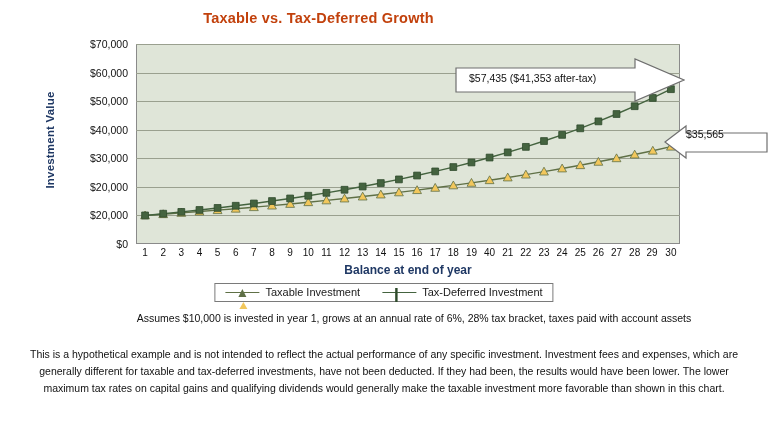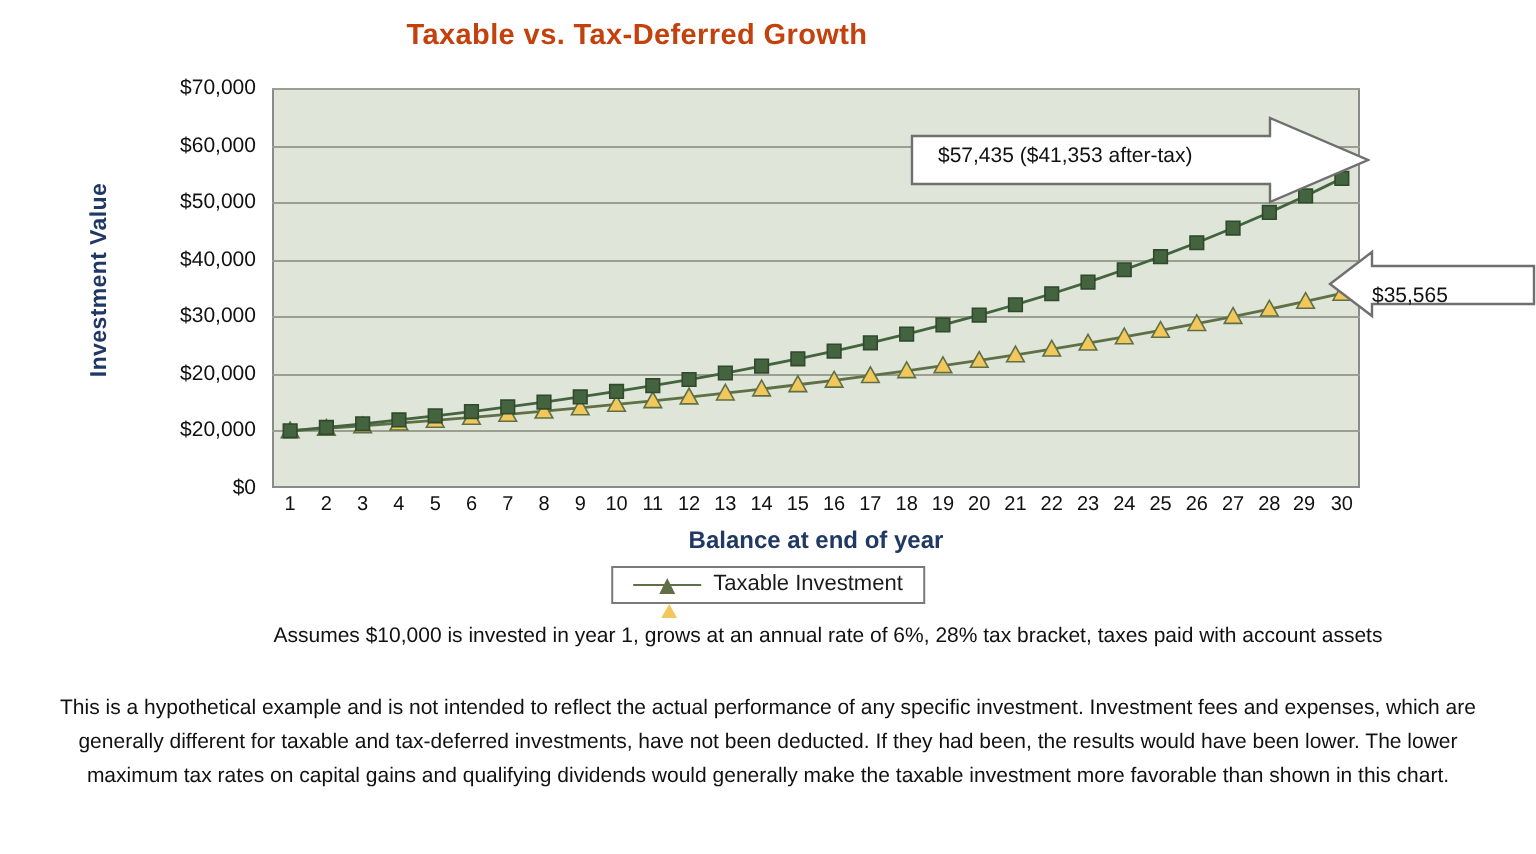--- a/index.html
+++ b/index.html
@@ -197,21 +197,21 @@
   .arrow-small {
     position: absolute;
     left: 664px;
     top: 124px;
     width: 104px;
     height: 36px;
   }
   .arrow-small-label {
     position: absolute;
     left: 686px;
-    top: 142px;
+    top: 128px;
     font-size: 10.5px;
     color: #111;
     white-space: nowrap;
   }
   
   .note-1 {
     position: absolute;
     left: 0;
     top: 312px;
     width: 768px;
@@ -343,21 +343,21 @@
       <span style="left: 172.267px;">10</span>
       <span style="left: 190.4px;">11</span>
       <span style="left: 208.533px;">12</span>
       <span style="left: 226.667px;">13</span>
       <span style="left: 244.8px;">14</span>
       <span style="left: 262.933px;">15</span>
       <span style="left: 281.067px;">16</span>
       <span style="left: 299.2px;">17</span>
       <span style="left: 317.333px;">18</span>
       <span style="left: 335.467px;">19</span>
-      <span style="left: 353.6px;">20</span>
+      <span style="left: 353.6px;">40</span>
       <span style="left: 371.733px;">21</span>
       <span style="left: 389.867px;">22</span>
       <span style="left: 408px;">23</span>
       <span style="left: 426.133px;">24</span>
       <span style="left: 444.267px;">25</span>
       <span style="left: 462.4px;">26</span>
       <span style="left: 480.533px;">27</span>
       <span style="left: 498.667px;">28</span>
       <span style="left: 516px;">29</span>
       <span style="left: 534.933px;">30</span>
@@ -376,18 +376,25 @@
 
   <div class="legend">
     <div class="legend-item">
       <span class="legend-line">
         <span class="ln" style="background:#5f7046"></span>
         <span class="mk-tri-outline"></span>
         <span class="mk" style="left:13.5px; top:3px;"><span class="mk-tri"></span></span>
       </span>
       <span>Taxable Investment</span>
     </div>
+    <div class="legend-item">
+      <span class="legend-line">
+        <span class="ln" style="background:#44633f"></span>
+        <span class="mk"><span class="mk-sq"></span></span>
+      </span>
+      <span>Tax-Deferred Investment</span>
+    </div>
   </div>
 
   <div class="note-1">Assumes $10,000 is invested in year 1, grows at an annual rate of 6%, 28% tax bracket, taxes paid with account assets</div>
   <div class="note-2">This is a hypothetical example and is not intended to reflect the actual performance of any specific investment. Investment fees and expenses, which are generally different for taxable and tax-deferred investments, have not been deducted. If they had been, the results would have been lower. The lower maximum tax rates on capital gains and qualifying dividends would generally make the taxable investment more favorable than shown in this chart.</div>
 
 </div>
 
 </body></html>

